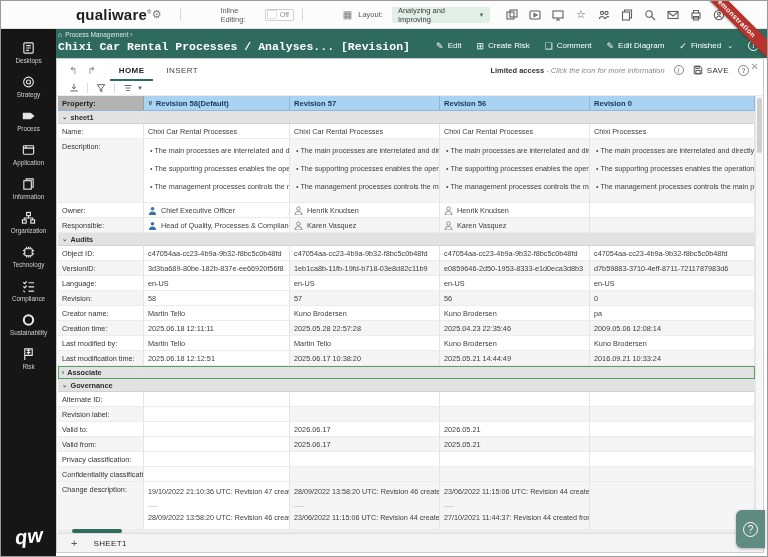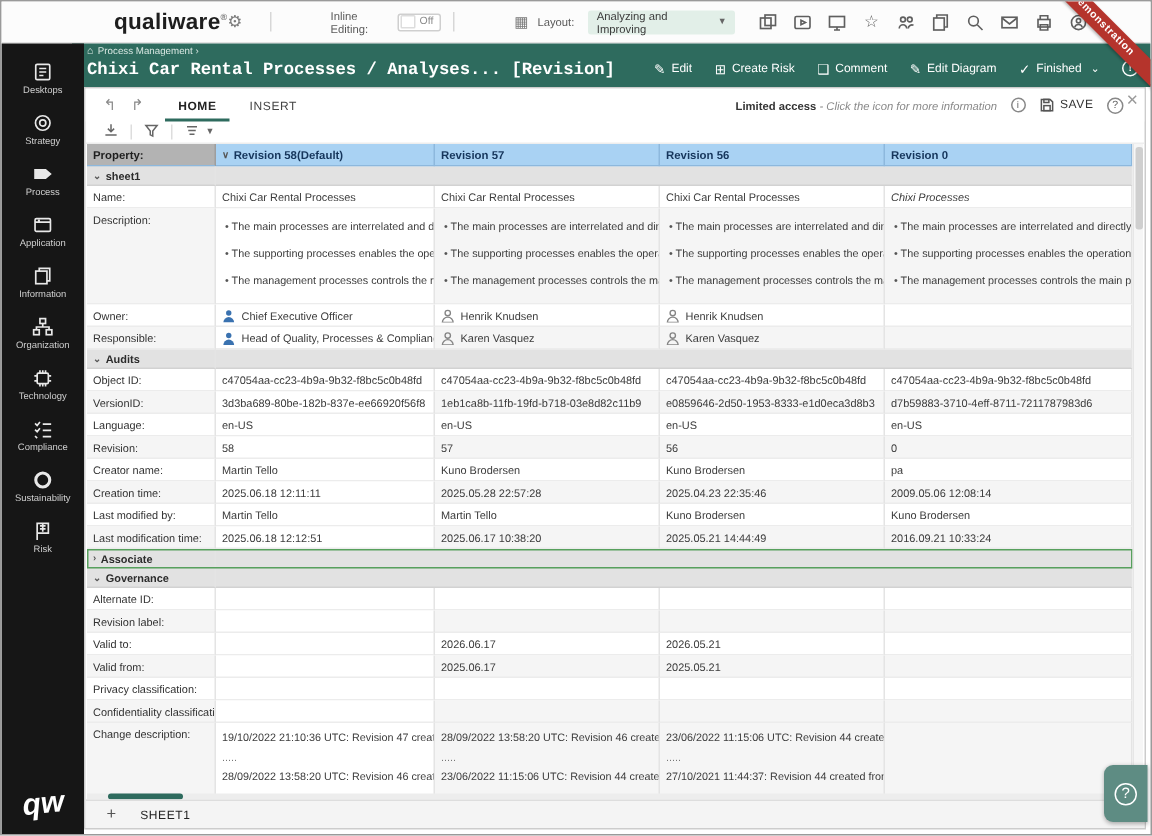--- a/index.html
+++ b/index.html
@@ -50,21 +50,21 @@
   .close-x { position:absolute; right:4px; top:2px; font-size:10px; color:#9a9a9a; z-index:9; }
   .toolbar1 { position:absolute; left:0; top:0; right:0; height:22px; display:flex; align-items:center; background:#fff; }
   .nav-arrows { display:flex; gap:10px; margin-left:12px; font-size:10px; color:#8a8a8a; }
   .ribbon-tabs { display:flex; gap:4px; margin-left:14px; height:22px; }
   .rtab { font-size:8px; color:#444; padding:7px 9px 0; letter-spacing:.4px; }
   .rtab.active { font-weight:bold; border-bottom:2px solid #2e6b5e; color:#222; }
   .t1-right { margin-left:auto; display:flex; align-items:center; gap:9px; margin-right:14px; }
   .limited { font-size:7.5px; color:#333; font-weight:bold; }
   .limited-hint { font-size:7.5px; color:#8a8a8a; font-style:italic; font-weight:normal; }
   .small-i { width:10px; height:10px; border:1px solid #888; border-radius:50%; font-size:6.5px; color:#666; display:flex; align-items:center; justify-content:center; }
-  .save-btn { display:flex; gap:4px; font-size:8px; color:#333; letter-spacing:.4px; }
+  .save-btn { display:flex; align-items:center; gap:4px; font-size:8px; color:#333; letter-spacing:.4px; }
   .save-btn svg { width:10px; height:10px; stroke:#555; fill:none; stroke-width:1.2; }
   .help-q { width:11px; height:11px; border:1px solid #888; border-radius:50%; font-size:7px; color:#555; display:flex; align-items:center; justify-content:center; }
   .toolbar2 { position:absolute; left:0; top:22px; right:0; height:15px; display:flex; align-items:center; gap:8px; padding-left:12px; border-bottom:1px solid #eee; }
   .toolbar2 svg { width:10px; height:10px; stroke:#666; fill:none; stroke-width:1.2; }
   .t2-sep { width:1px; height:10px; background:#ddd; }
   .sort-caret { font-size:6px; color:#666; margin-left:-4px; }
 
   
   .tablewrap { position:absolute; left:1px; top:37px; right:8px; bottom:21px; overflow:hidden; }
   .t-row { display:grid; grid-template-columns:86px 146px 150px 150px 1fr; position:relative; }
@@ -364,21 +364,21 @@
               <span class="caret-s">⌄</span>
               <span>sheet1</span>
             </div>
             <div class="cell " style="height: 13px; grid-column: 2 / -1;"></div>
           </div>
           <div class="t-row">
             <div class="cell lbl" style="height: 15px;">Name:</div>
             <div class="cell c1" style="height: 15px;">Chixi Car Rental Processes</div>
             <div class="cell " style="height: 15px;">Chixi Car Rental Processes</div>
             <div class="cell " style="height: 15px;">Chixi Car Rental Processes</div>
-            <div class="cell " style="height: 15px; font-style: italic;">Chixi Processes</div>
+            <div class="cell " style="height: 15px;">Chixi Processes</div>
           </div>
           <div class="t-row alt">
             <div class="cell lbl top" style="height: 64px;">Description:</div>
             <div class="cell c1 top" style="height: 64px;">
               <ul class="blist">
                 <li>The main processes are interrelated and directly delive</li>
                 <li>The supporting processes enables the operation of the</li>
                 <li>The management processes controls the main process</li>
               </ul>
             </div>

